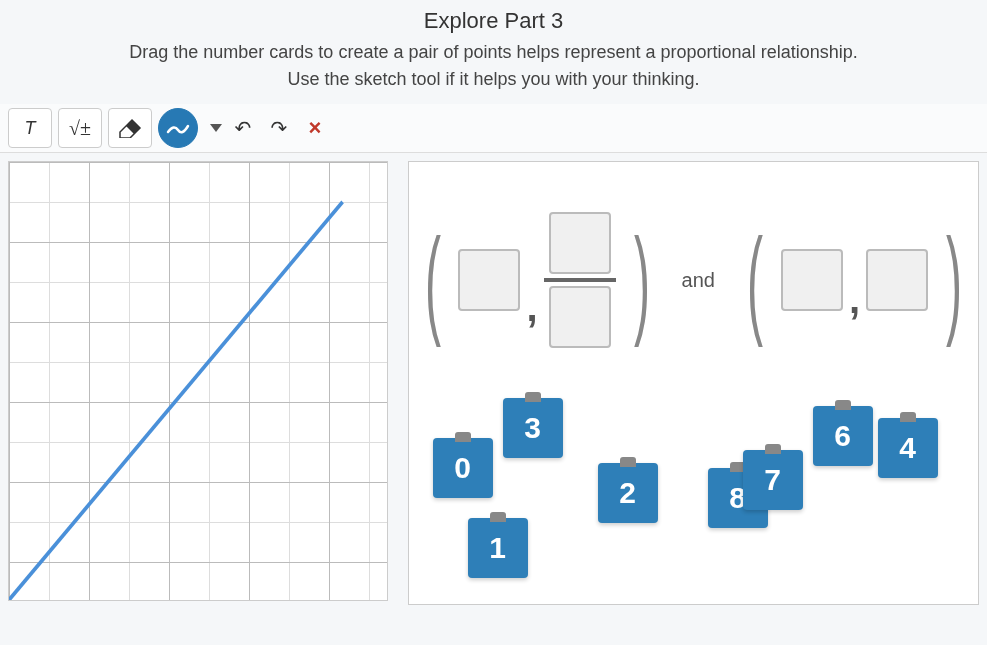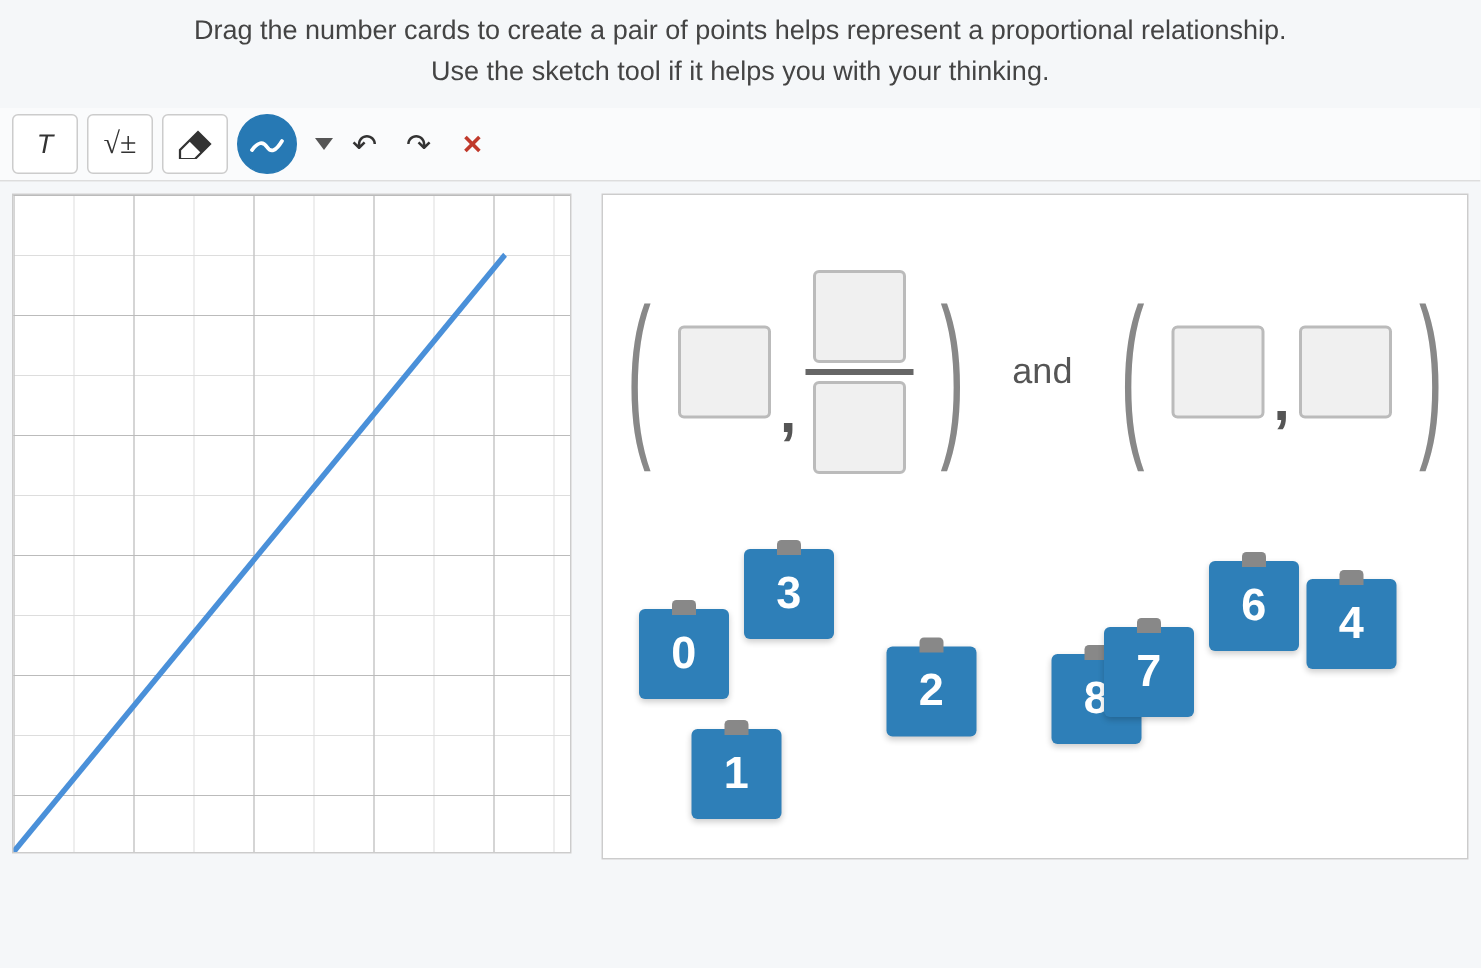--- a/index.html
+++ b/index.html
@@ -165,21 +165,21 @@
       flex-direction: column;
       align-items: center;
       gap: 4px;
     }
     .frac-bar {
       width: 72px;
       height: 4px;
       background: #666;
     }
     .and-label {
-      font-size: 24px;
+      font-size: 20px;
       color: #555;
     }
     .cards-area {
       position: relative;
       margin-top: 40px;
       height: 180px;
     }
     .card {
       position: absolute;
       width: 60px;
@@ -206,20 +206,21 @@
       background: #888;
       border-radius: 3px 3px 0 0;
     }
     .sqrt-sym { font-family: 'Times New Roman', serif; font-size: 20px;}
     .eraser-svg { width: 24px; height: 20px; }
   </style>
 </head>
 <body>
 
 <div class="header">
+  <div class="title">Explore Part 3</div>
   <div class="instructions">Drag the number cards to create a pair of points helps represent a proportional relationship.</div>
   <div class="subinstructions">Use the sketch tool if it helps you with your thinking.</div>
 </div>
 
 <div class="toolbar">
   <div class="tool-btn">
     <span class="tool-icon">T</span>
   </div>
   <div class="tool-btn">
     <span class="sqrt-sym">√±</span>

